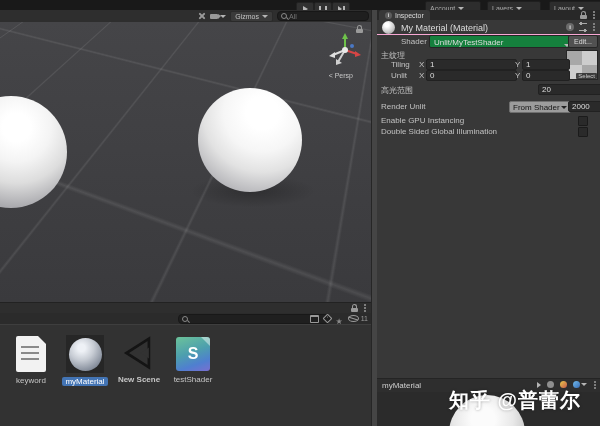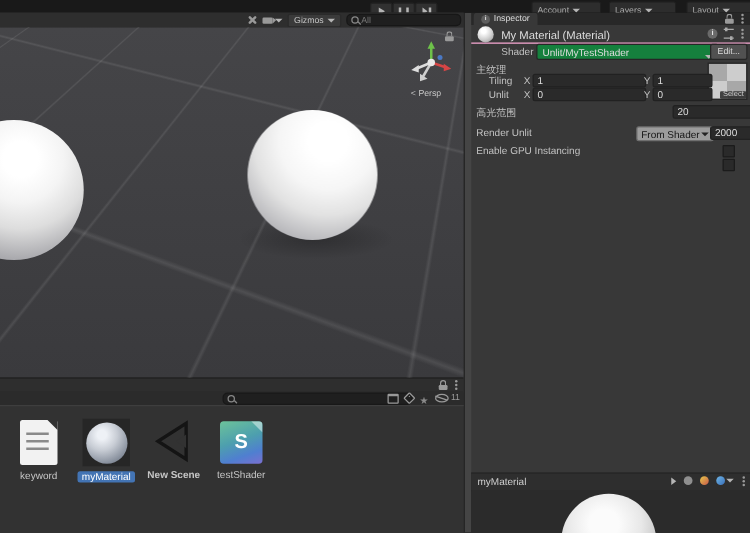--- a/index.html
+++ b/index.html
@@ -324,20 +324,21 @@
       <span>From Shader</span>
       <span class="tri dark"></span>
     </div>
     <div class="fld" style="position:absolute;left:191px;top:91px;width:26px;">
         <span>2000</span>
       </div>
 
     <span class="lbl" style="position:absolute;left:4px;top:106px;">Enable GPU Instancing</span>
     <span class="checkbox" style="position:absolute;left:201px;top:106px;"></span>
 
+    <span class="lbl" style="position:absolute;left:4px;top:117px;">Double Sided Global Illumination</span>
     <span class="checkbox" style="position:absolute;left:201px;top:117px;"></span>
 
     <div class="abs preview">
       <div class="preview-hdr">
         <span class="preview-title">myMaterial</span>
         <div class="preview-icons">
           <span class="i-play sm"></span>
           <span class="dot" style="width:7px;height:7px;background:#8f8f8f;"></span>
           <span class="dot" style="width:7px;height:7px;background:linear-gradient(135deg,#e8c84a,#c85a4a);"></span>
           <span style="display:flex;align-items:center;gap:1px;">
@@ -346,14 +347,15 @@
           </span>
           <span class="i-kebab"></span>
         </div>
       </div>
       <div class="preview-body">
         <div class="preview-sphere"></div>
       </div>
     </div>
   </div>
 
+  <div class="abs watermark">知乎 @普蕾尔</div>
 
 </div>
 
 </body></html>

